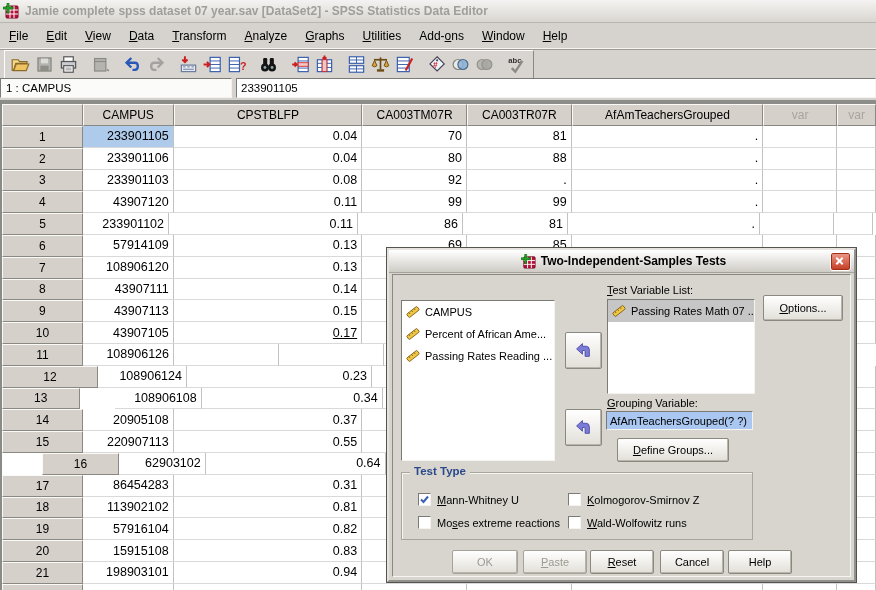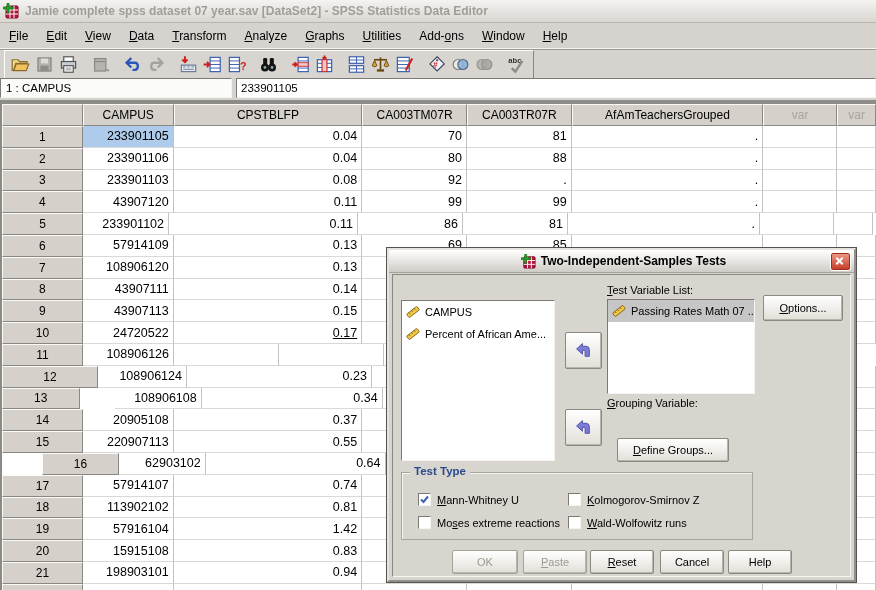--- a/index.html
+++ b/index.html
@@ -382,21 +382,21 @@
           <div class="gcell dcell" style="width: 91px;">43907113</div>
           <div class="gcell dcell" style="width: 189px;">0.15</div>
           <div class="gcell dcell" style="width: 105px;"></div>
           <div class="gcell dcell" style="width: 105px;"></div>
           <div class="gcell dcell" style="width: 192px;"></div>
           <div class="gcell dcell" style="width: 74px;"></div>
           <div class="gcell dcell" style="width: 39px;"></div>
         </div>
         <div class="grow" style="height: 21.8px;">
           <div class="gcell rowhdr" style="width: 81px;">10</div>
-          <div class="gcell dcell" style="width: 91px;">24720522</div>
+          <div class="gcell dcell" style="width: 91px;">43907105</div>
           <div class="gcell dcell" style="width: 189px; text-decoration: underline;">0.17</div>
           <div class="gcell dcell" style="width: 105px;"></div>
           <div class="gcell dcell" style="width: 105px;"></div>
           <div class="gcell dcell" style="width: 192px;"></div>
           <div class="gcell dcell" style="width: 74px;"></div>
           <div class="gcell dcell" style="width: 39px;"></div>
         </div>
         <div class="grow" style="height: 21.8px;">
           <div class="gcell rowhdr" style="width: 81px;">11</div>
           <div class="gcell dcell" style="width: 91px;">108906126</div>
@@ -451,42 +451,42 @@
           <div class="gcell dcell" style="width: 91px;">62903102</div>
           <div class="gcell dcell" style="width: 189px;">0.64</div>
           <div class="gcell dcell" style="width: 105px;"></div>
           <div class="gcell dcell" style="width: 105px;"></div>
           <div class="gcell dcell" style="width: 192px;"></div>
           <div class="gcell dcell" style="width: 74px;"></div>
           <div class="gcell dcell" style="width: 39px;"></div>
         </div>
         <div class="grow" style="height: 21.8px;">
           <div class="gcell rowhdr" style="width: 81px;">17</div>
-          <div class="gcell dcell" style="width: 91px;">57914107</div>
-          <div class="gcell dcell" style="width: 189px;">0.74</div>
+          <div class="gcell dcell" style="width: 91px;">86454283</div>
+          <div class="gcell dcell" style="width: 189px;">0.31</div>
           <div class="gcell dcell" style="width: 105px;"></div>
           <div class="gcell dcell" style="width: 105px;"></div>
           <div class="gcell dcell" style="width: 192px;"></div>
           <div class="gcell dcell" style="width: 74px;"></div>
           <div class="gcell dcell" style="width: 39px;"></div>
         </div>
         <div class="grow" style="height: 21.8px;">
           <div class="gcell rowhdr" style="width: 81px;">18</div>
           <div class="gcell dcell" style="width: 91px;">113902102</div>
           <div class="gcell dcell" style="width: 189px;">0.81</div>
           <div class="gcell dcell" style="width: 105px;"></div>
           <div class="gcell dcell" style="width: 105px;"></div>
           <div class="gcell dcell" style="width: 192px;"></div>
           <div class="gcell dcell" style="width: 74px;"></div>
           <div class="gcell dcell" style="width: 39px;"></div>
         </div>
         <div class="grow" style="height: 21.8px;">
           <div class="gcell rowhdr" style="width: 81px;">19</div>
           <div class="gcell dcell" style="width: 91px;">57916104</div>
-          <div class="gcell dcell" style="width: 189px;">1.42</div>
+          <div class="gcell dcell" style="width: 189px;">0.82</div>
           <div class="gcell dcell" style="width: 105px;"></div>
           <div class="gcell dcell" style="width: 105px;"></div>
           <div class="gcell dcell" style="width: 192px;"></div>
           <div class="gcell dcell" style="width: 74px;"></div>
           <div class="gcell dcell" style="width: 39px;"></div>
         </div>
         <div class="grow" style="height: 21.8px;">
           <div class="gcell rowhdr" style="width: 81px;">20</div>
           <div class="gcell dcell" style="width: 91px;">15915108</div>
           <div class="gcell dcell" style="width: 189px;">0.83</div>
@@ -547,20 +547,29 @@
           <span>CAMPUS</span>
         </div>
         <div class="var-item">
           <svg viewBox="0 0 14 14">
             <g transform="rotate(-38 7 7)">
               <rect x="0.5" y="4.8" width="13" height="4.4" rx="0.8" fill="#f0c644" stroke="#7a5c12" stroke-width="0.8"></rect>
               <path d="M3.5 4.8 v2 M6.8 4.8 v2 M10 4.8 v2" stroke="#7a5c12" stroke-width="0.8"></path>
             </g>
           </svg>
           <span>Percent of African Ame...</span>
+        </div>
+        <div class="var-item">
+          <svg viewBox="0 0 14 14">
+            <g transform="rotate(-38 7 7)">
+              <rect x="0.5" y="4.8" width="13" height="4.4" rx="0.8" fill="#f0c644" stroke="#7a5c12" stroke-width="0.8"></rect>
+              <path d="M3.5 4.8 v2 M6.8 4.8 v2 M10 4.8 v2" stroke="#7a5c12" stroke-width="0.8"></path>
+            </g>
+          </svg>
+          <span>Passing Rates Reading ...</span>
         </div>
       </div>
 
     <div class="btn arrow-btn" id="arrow-btn-1">
       <svg viewBox="0 0 16 16">
           <path d="M1.5 6.5 L7 1.5 L7 4 L10.5 4 Q13.5 4 13.5 7.5 L13.5 13.5 L9.5 13.5 L9.5 8.8 Q9.5 8 8.6 8 L7 8 L7 11.5 Z" fill="#7b7bd8" stroke="#4646a0" stroke-width="0.8"></path>
         </svg>
     </div>
     <div class="btn arrow-btn" id="arrow-btn-2">
       <svg viewBox="0 0 16 16">
@@ -577,20 +586,21 @@
               <path d="M3.5 4.8 v2 M6.8 4.8 v2 M10 4.8 v2" stroke="#7a5c12" stroke-width="0.8"></path>
             </g>
           </svg>
           <span>Passing Rates Math 07 ...</span>
         </div>
       </div>
 
     <div class="btn" id="options-btn"><u>O</u>ptions...</div>
 
     <div class="dlg-label" id="grouping-label"><u>G</u>rouping Variable:</div>
+    <div id="grouping-field">AfAmTeachersGrouped(? ?)</div>
     <div class="btn" id="define-btn"><u>D</u>efine Groups...</div>
 
     <div id="testtype-box">
       <div id="testtype-label">Test Type</div>
     <div class="cb-row" style="left: 16px; top: 20px;">
           <div class="cb-box">
             <svg viewBox="0 0 11 11">
               <path d="M2 5.5 L4.5 8 L9 2.5" fill="none" stroke="#3a62b4" stroke-width="2"></path>
             </svg>
           </div>

